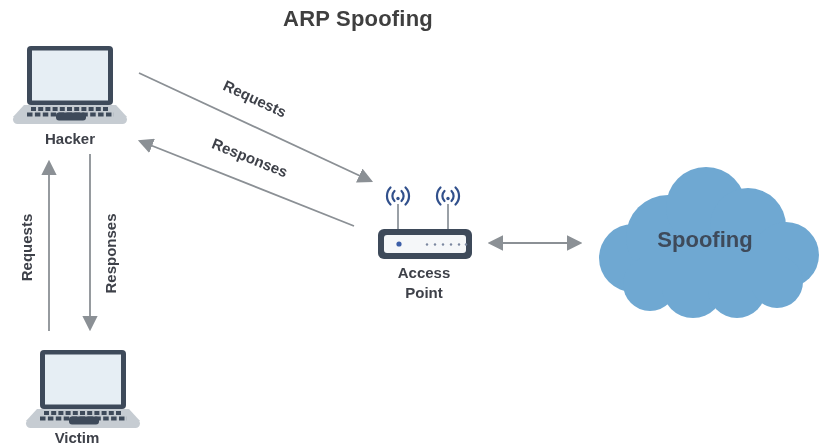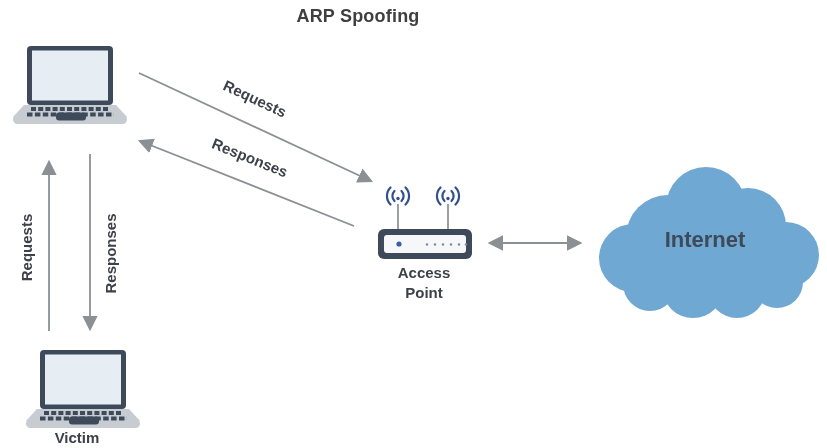--- a/index.html
+++ b/index.html
@@ -18,21 +18,21 @@
   }
   html,body{margin:0;padding:0;background:#fff;}
   .canvas{
     position:relative;width:827px;height:448px;background:#ffffff;
     font-family:"Liberation Sans",sans-serif;overflow:hidden;
   }
   .diagram-svg{position:absolute;left:0;top:0;}
   .label{position:absolute;color:var(--label-text);}
   .page-title{
     left:158px;top:6px;width:400px;text-align:center;
-    font-size:18px;font-weight:700;color:var(--title-text);
+    font-size:22px;font-weight:700;color:var(--title-text);
     letter-spacing:0.2px;
   }
   .node-label{font-size:15px;font-weight:600;text-align:center;}
   .edge-label{font-size:15px;font-weight:600;text-align:center;white-space:nowrap;}
   .internet-label{font-size:22px;font-weight:700;text-align:center;color:var(--device-dark);}
   .fill-dark{fill:var(--device-dark);}
   .fill-screen{fill:var(--screen-fill);}
   .fill-base{fill:var(--base-fill);}
   .keys{stroke:var(--device-dark);}
   .arrow-line{stroke:var(--arrow);stroke-width:1.8;fill:none;}
@@ -110,29 +110,30 @@
 
     <line x1="139" y1="73" x2="371" y2="181" class="arrow-line" marker-end="url(#ah)"></line>
     <line x1="354" y1="226" x2="140" y2="141" class="arrow-line" marker-end="url(#ah)"></line>
     <line x1="49" y1="331" x2="49" y2="162" class="arrow-line" marker-end="url(#ah)"></line>
     <line x1="90" y1="154" x2="90" y2="329" class="arrow-line" marker-end="url(#ah)"></line>
     <line x1="490" y1="243" x2="580" y2="243" class="arrow-line" marker-start="url(#ah)" marker-end="url(#ah)"></line>
   </svg>
 
   <div class="label page-title">ARP Spoofing</div>
 
+  <div class="label node-label" style="left:20px;top:130px;width:100px;">Hacker</div>
 
   <div class="label node-label" style="left:374px;top:263px;width:100px;line-height:20px;">
     <div>Access</div>
     <div>Point</div>
   </div>
 
   <div class="label node-label" style="left:27px;top:429px;width:100px;">Victim</div>
 
-  <div class="label internet-label" style="left:640px;top:227px;width:130px;">Internet</div>
+  <div class="label internet-label" style="left:640px;top:227px;width:130px;">Spoofing</div>
 
   <div class="label edge-label" style="left:207px;top:90px;width:96px;transform:rotate(25deg);">Requests</div>
 
   <div class="label edge-label" style="left:198px;top:149px;width:104px;transform:rotate(22deg);">Responses</div>
 
   <div class="label edge-label" style="left:-19px;top:239px;width:90px;transform:rotate(-90deg);">Requests</div>
 
   <div class="label edge-label" style="left:60px;top:245px;width:100px;transform:rotate(-90deg);">Responses</div>
 
 </div>

